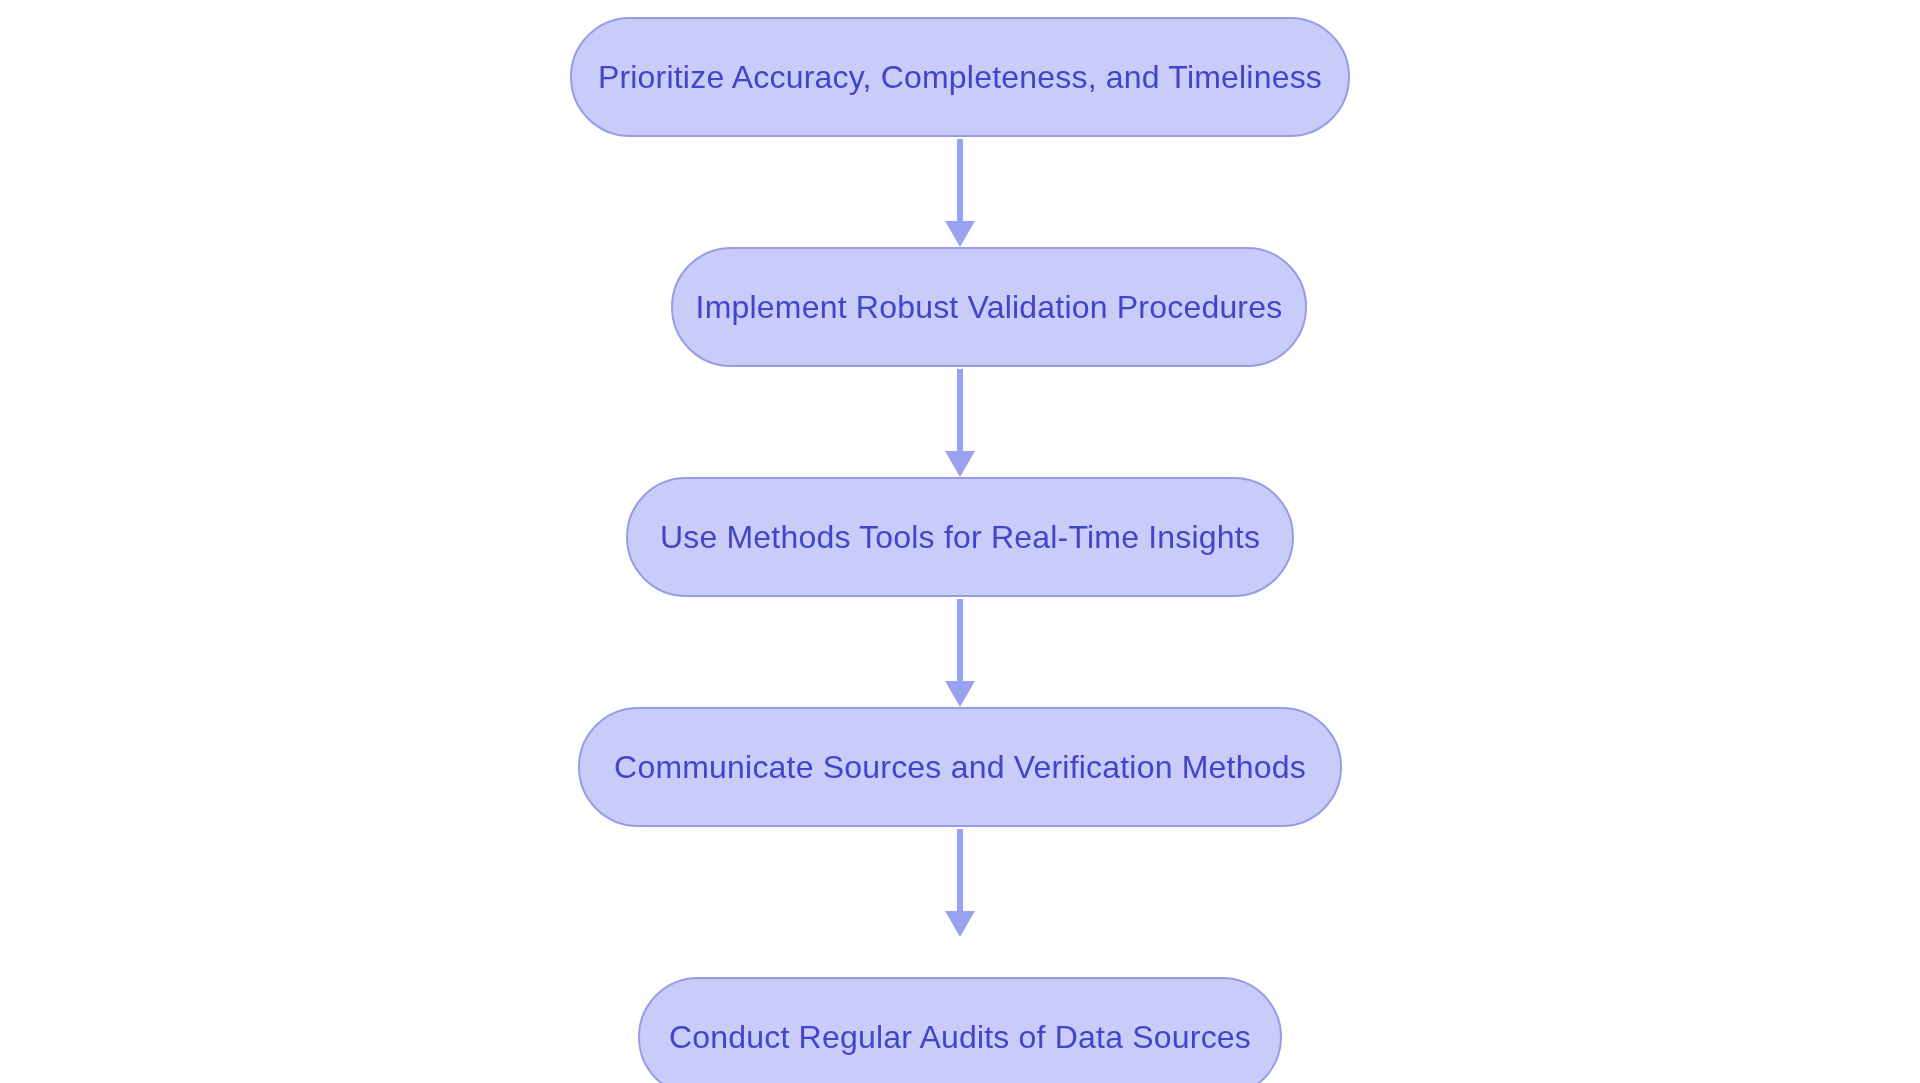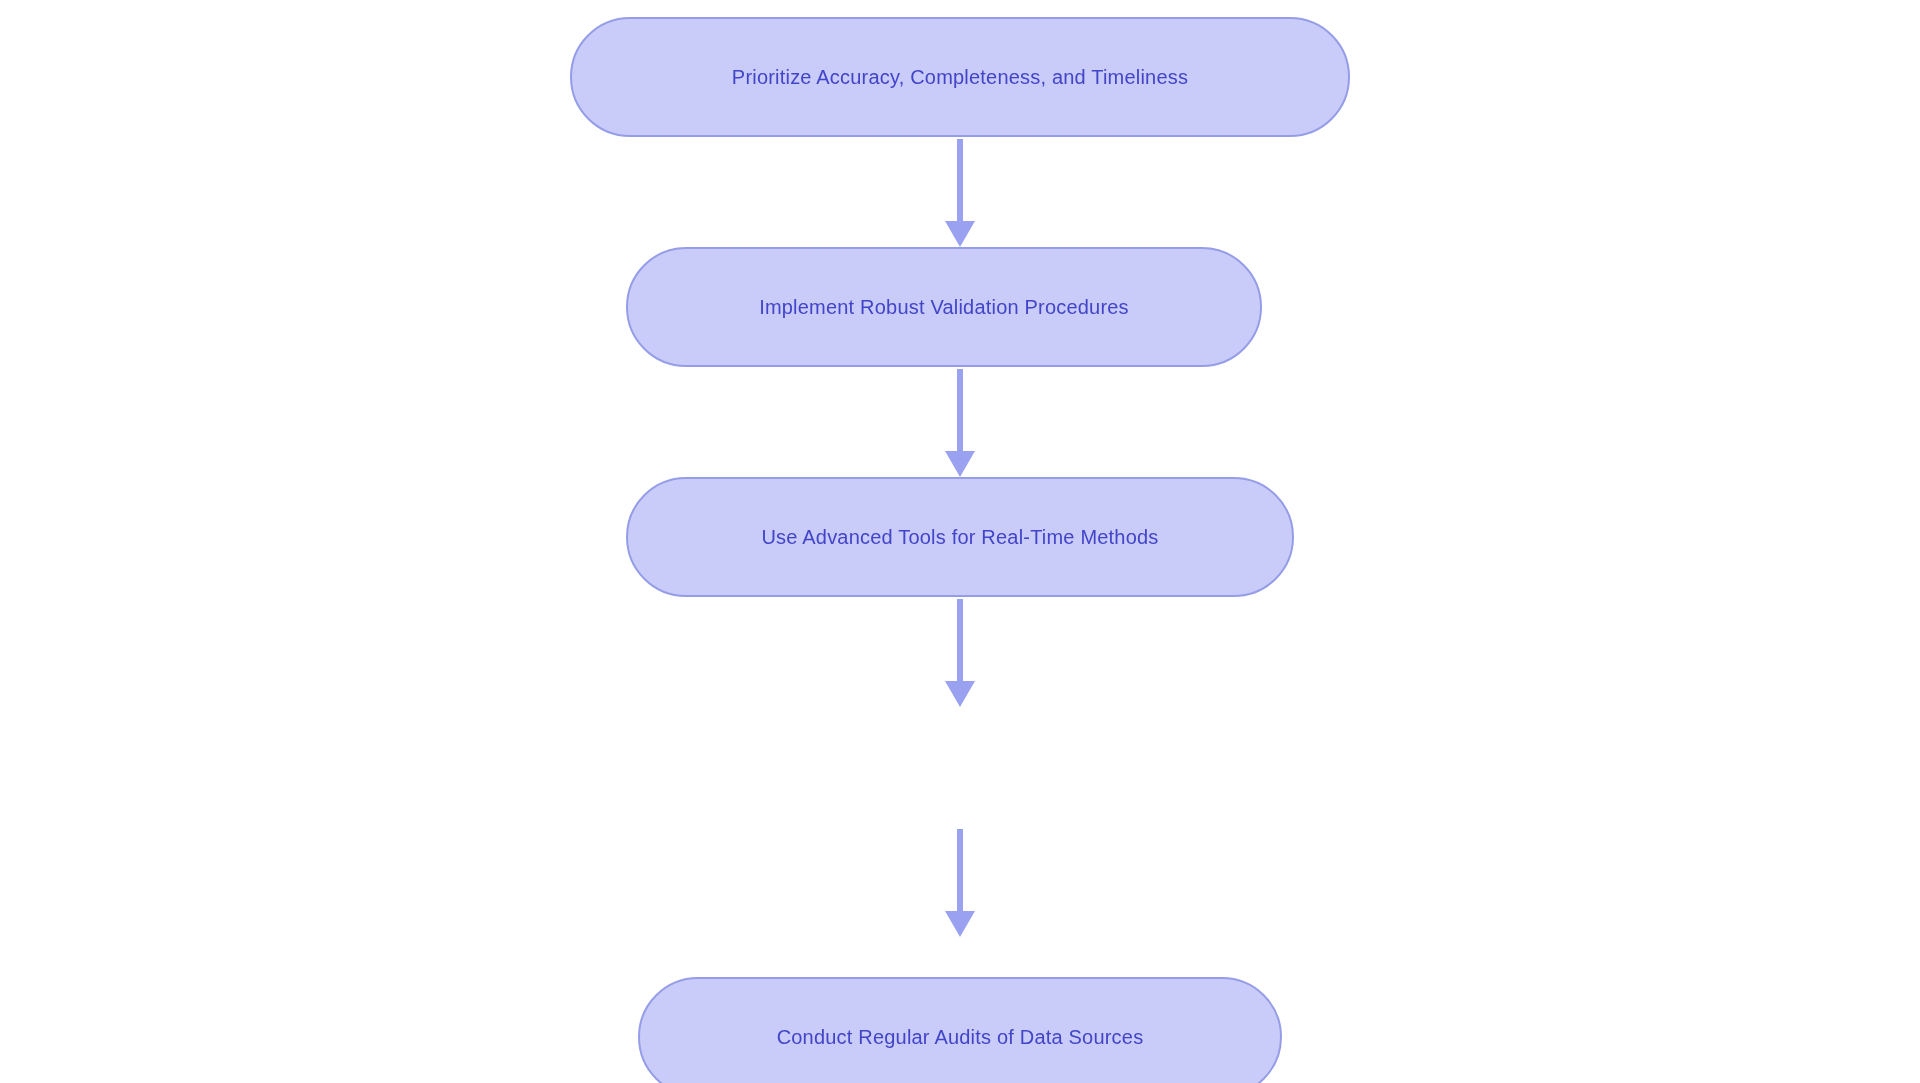--- a/index.html
+++ b/index.html
@@ -28,29 +28,29 @@
     height: 120px;
     border-radius: 60px;
     background: var(--node-fill);
     border: 2px solid var(--node-border);
     display: flex;
     align-items: center;
     justify-content: center;
   }
   .node .label {
     color: var(--node-text);
-    font-size: 20px;
+    font-size: 32px;
     font-weight: 400;
     letter-spacing: 0.2px;
     white-space: nowrap;
     text-align: center;
   }
   
   .n1 { top: 17px;  left: 570px; width: 780px; }
-  .n2 { top: 247px; left: 626px; width: 636px; }
+  .n2 { top: 247px; left: 671px; width: 636px; }
   .n3 { top: 477px; left: 626px; width: 668px; }
   .n4 { top: 707px; left: 578px; width: 764px; }
   .n5 { top: 937px; left: 638px; width: 644px; margin-top: 40px; }
 
   
   .edge {
     position: absolute;
     left: 957px;
     width: 6px;
     height: 82px;
@@ -86,27 +86,30 @@
 
   <div class="node n2">
     <span class="label">Implement Robust Validation Procedures</span>
   </div>
 
   <div class="edge e2">
     <span class="head"></span>
   </div>
 
   <div class="node n3">
-    <span class="label">Use Advanced Tools for Real-Time Methods</span>
+    <span class="label">Use Methods Tools for Real-Time Insights</span>
   </div>
 
   <div class="edge e3">
     <span class="head"></span>
   </div>
 
+  <div class="node n4">
+    <span class="label">Communicate Sources and Verification Methods</span>
+  </div>
 
   <div class="edge e4">
     <span class="head"></span>
   </div>
 
   <div class="node n5">
     <span class="label">Conduct Regular Audits of Data Sources</span>
   </div>
 
 </div>

